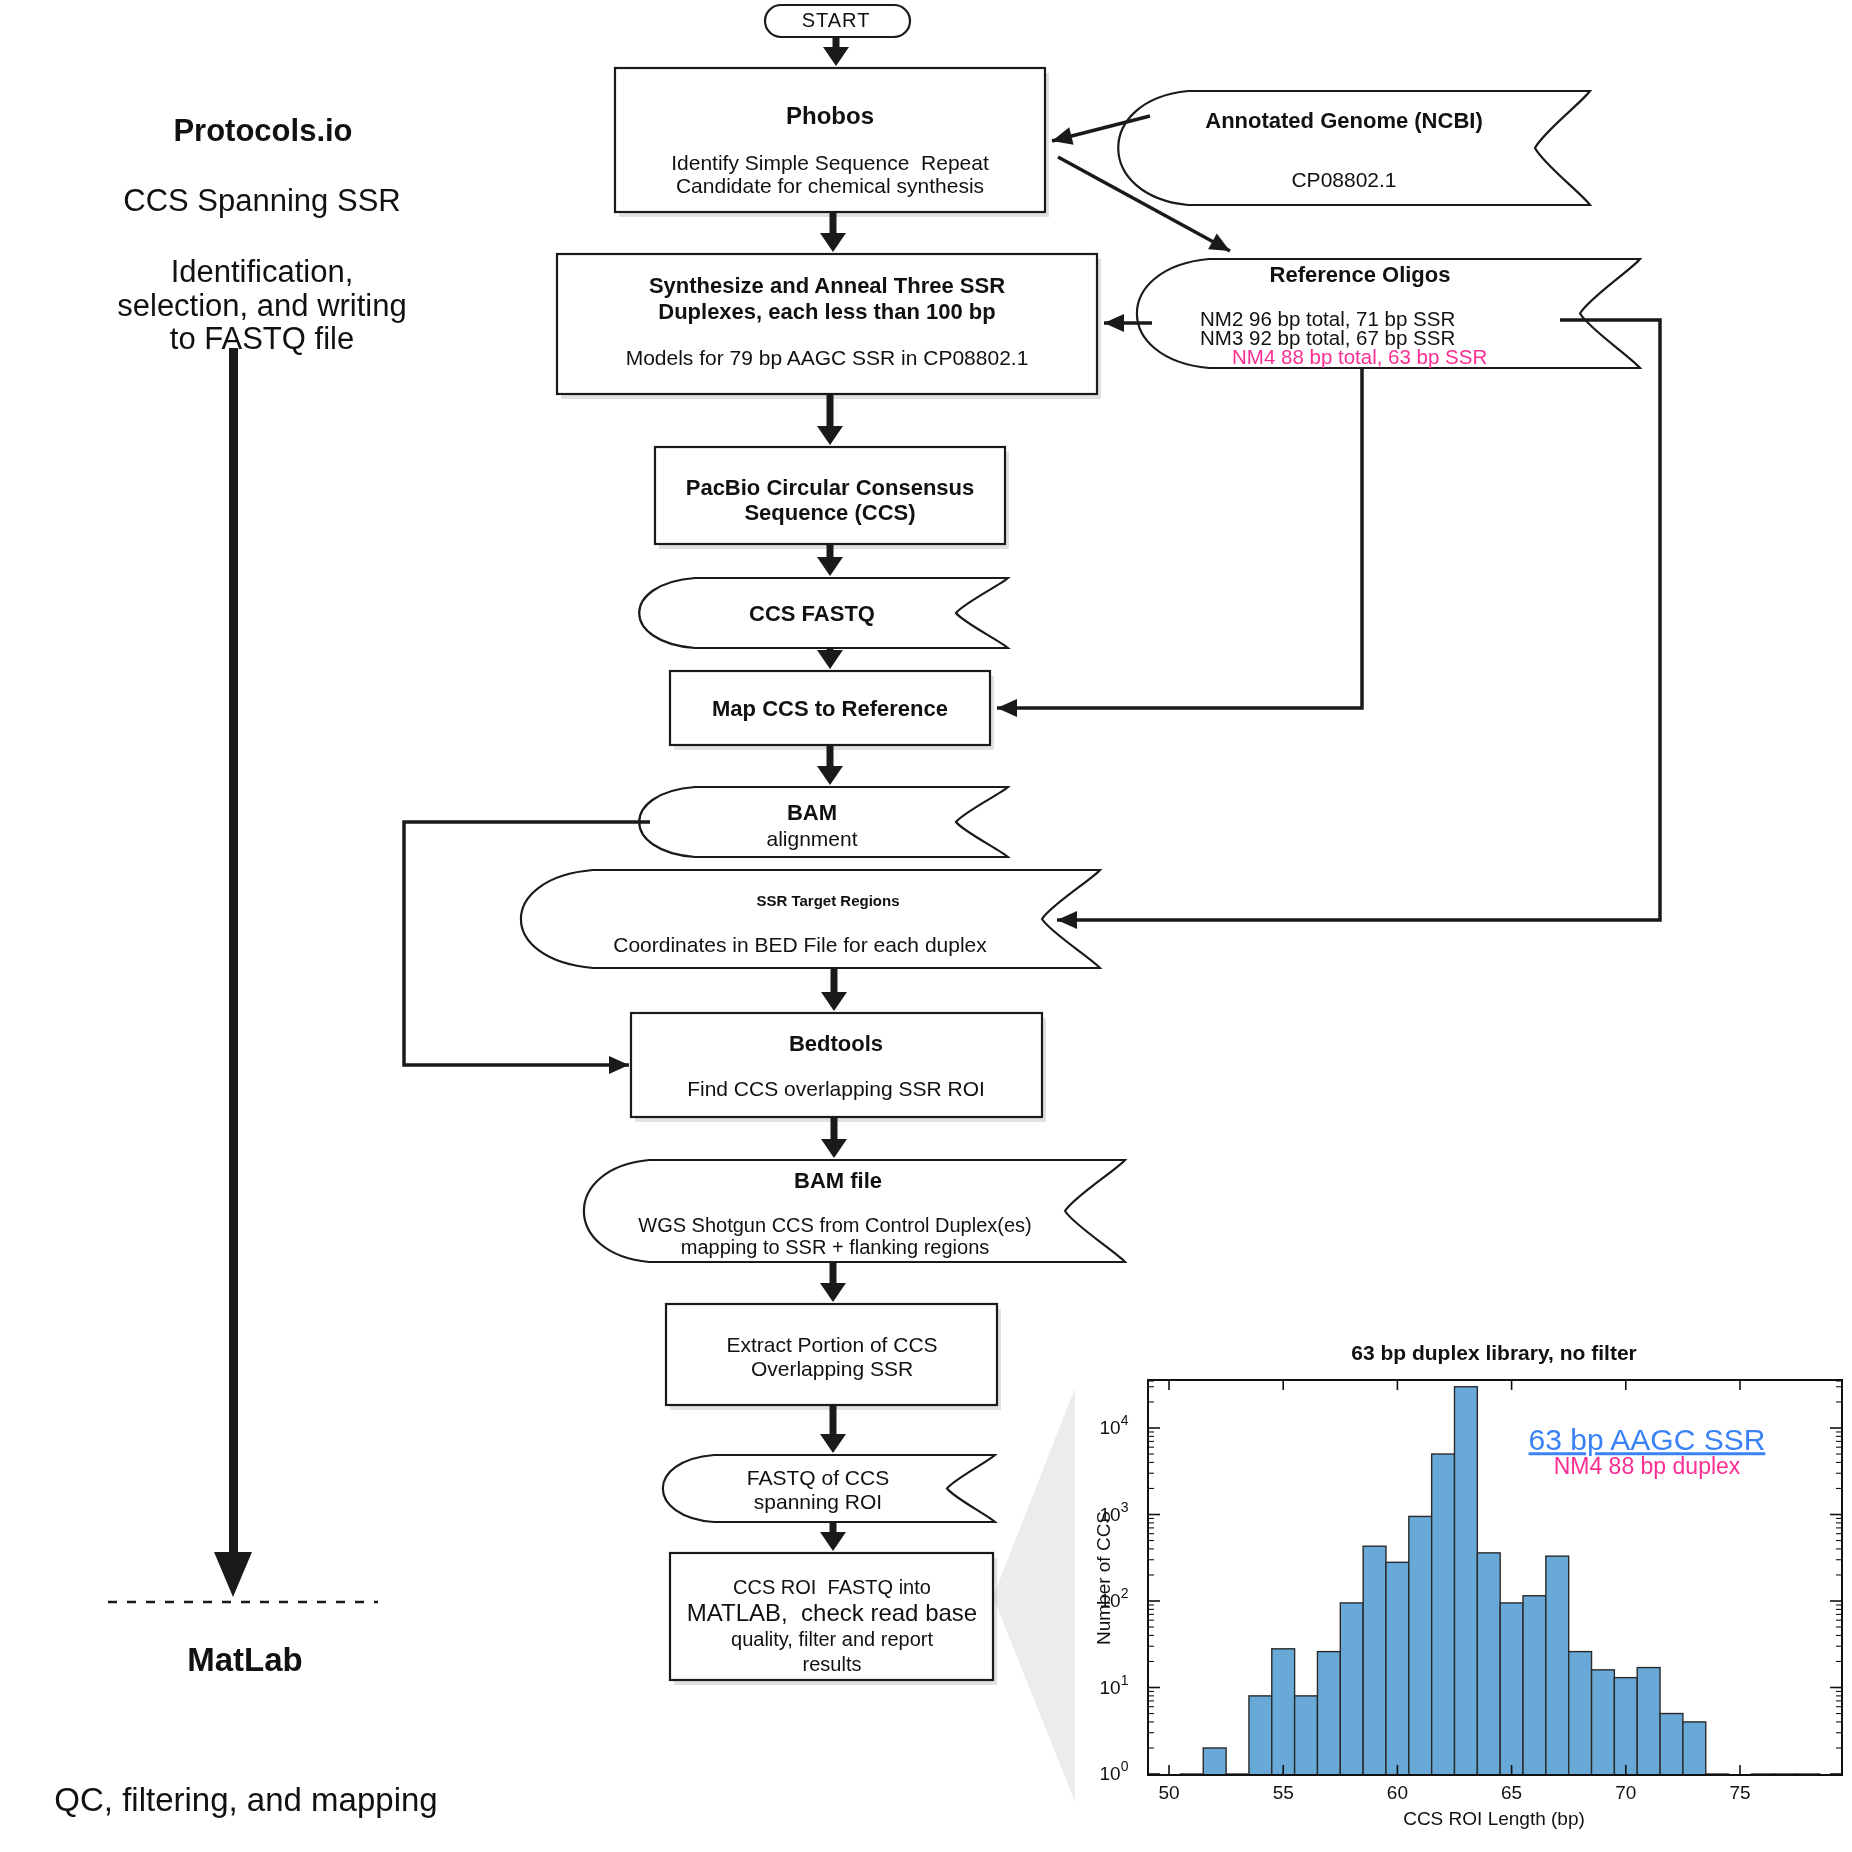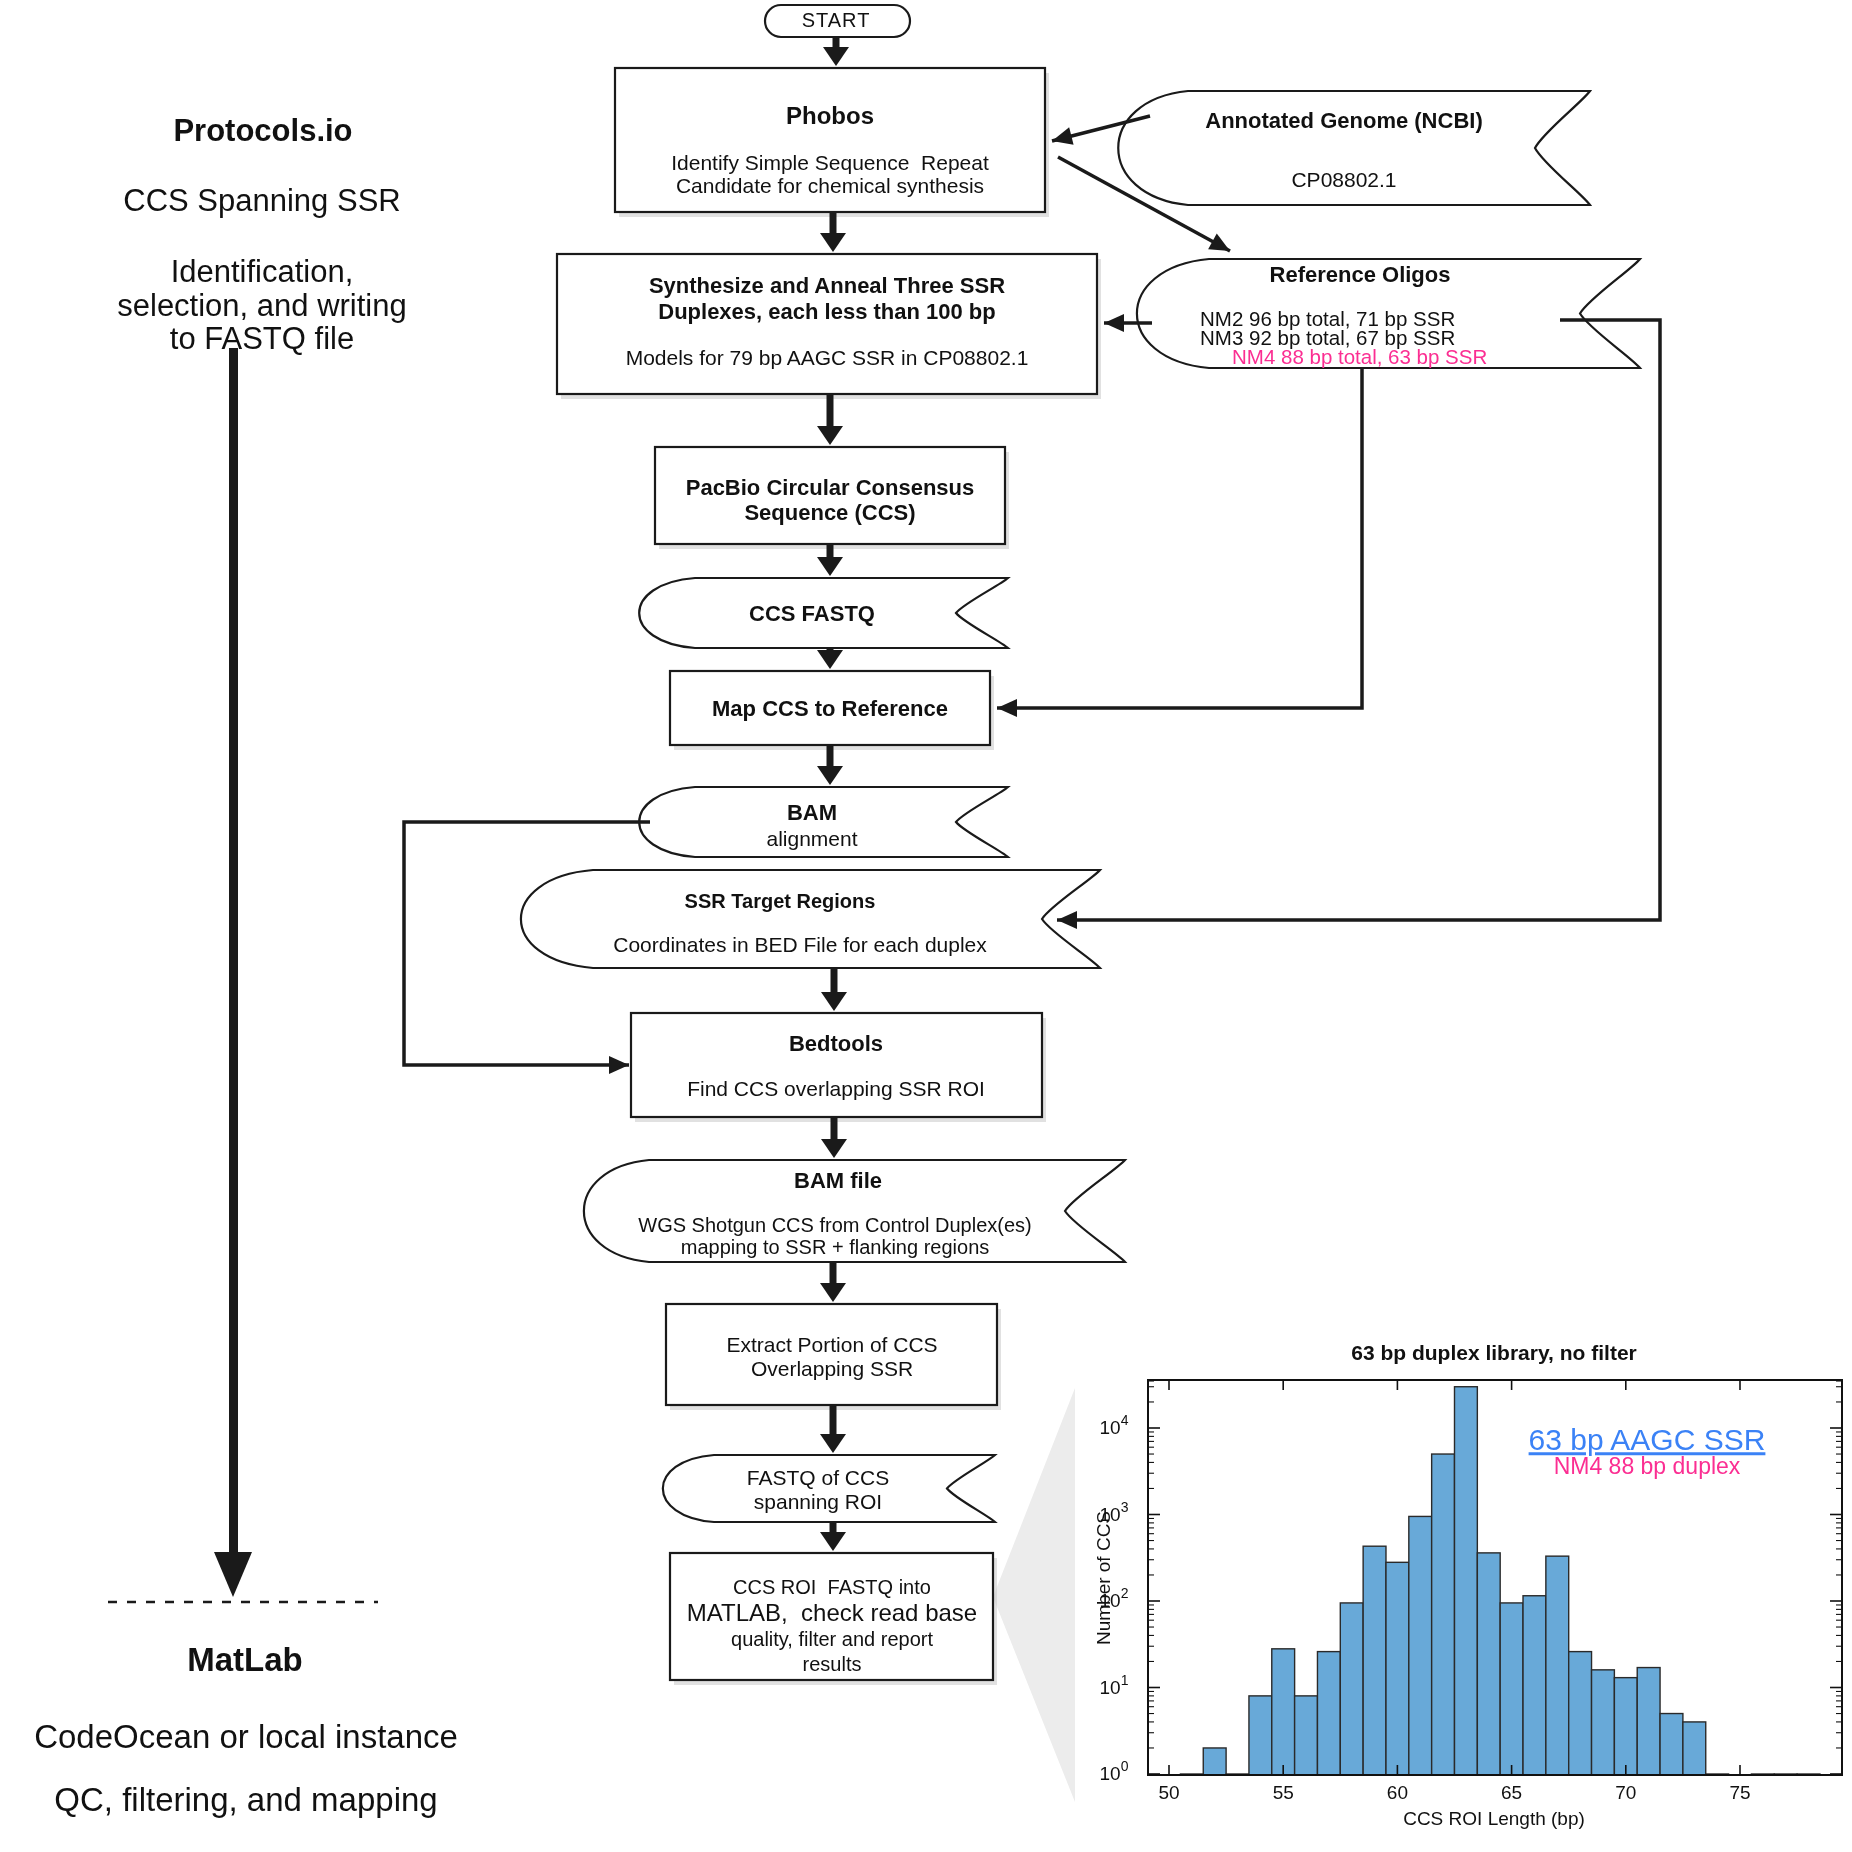--- a/index.html
+++ b/index.html
@@ -248,21 +248,20 @@
         <line x1="1842" y1="1381" x2="1836" y2="1381" stroke="#111" stroke-width="1.1"></line>
       </g>
   </svg>
 
   <div class="t b" style="left:263px;top:131px;font-size:31px">Protocols.io</div>
   <div class="t" style="left:262px;top:201px;font-size:31px">CCS Spanning SSR</div>
   <div class="t i" style="left:262px;top:272px;font-size:31px">Identification,</div>
   <div class="t i" style="left:262px;top:306px;font-size:31px">selection, and writing</div>
   <div class="t i" style="left:262px;top:339px;font-size:31px">to FASTQ file</div>
   <div class="t b" style="left:245px;top:1660px;font-size:33px">MatLab</div>
-  <div class="t" style="left:246px;top:1737px;font-size:33px">CodeOcean or local instance</div>
   <div class="t" style="left:246px;top:1800px;font-size:33px">QC, filtering, and mapping</div>
 
   <div>
     <div class="t" style="left:836px;top:20px;font-size:20px;letter-spacing:1px">START</div>
   </div>
 
   <div>
     <div class="t b" style="left:830px;top:116px;font-size:24px">Phobos</div>
     <div class="t" style="left:830px;top:163px;font-size:21px">Identify Simple Sequence  Repeat</div>
     <div class="t" style="left:830px;top:186px;font-size:21px">Candidate for chemical synthesis</div>
@@ -298,21 +297,21 @@
   <div>
     <div class="t b" style="left:830px;top:709px;font-size:22px">Map CCS to Reference</div>
   </div>
 
   <div>
     <div class="t b" style="left:812px;top:813px;font-size:22px">BAM</div>
     <div class="t" style="left:812px;top:839px;font-size:21px">alignment</div>
   </div>
 
   <div>
-    <div class="t b" style="left:780px;top:901px;font-size:20px">SSR Target Regions</div>
+    <div class="t b" style="left:828px;top:901px;font-size:15px">SSR Target Regions</div>
     <div class="t" style="left:800px;top:945px;font-size:21px">Coordinates in BED File for each duplex</div>
   </div>
 
   <div>
     <div class="t b" style="left:836px;top:1044px;font-size:22px">Bedtools</div>
     <div class="t" style="left:836px;top:1089px;font-size:21px">Find CCS overlapping SSR ROI</div>
   </div>
 
   <div>
     <div class="t b" style="left:838px;top:1181px;font-size:22px">BAM file</div>

